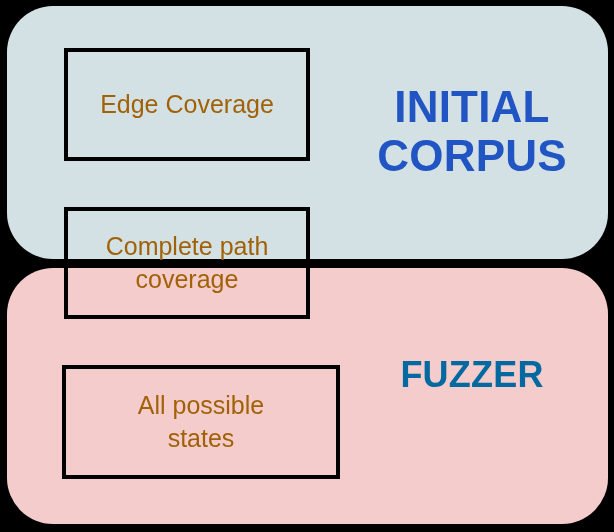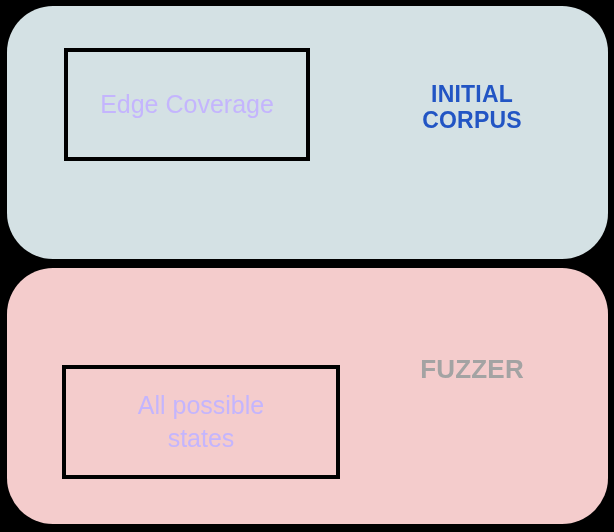--- a/index.html
+++ b/index.html
@@ -50,47 +50,47 @@
     text-align: center;
     line-height: 1.12;
     letter-spacing: 0.2px;
     white-space: pre-line;
   }
 
   #label-initial-corpus {
     left: 338px;
     top: 82px;
     width: 268px;
-    font-size: 23px;
+    font-size: 44px;
     color: #2255c4;
   }
 
   #label-fuzzer {
     left: 338px;
     top: 355px;
     width: 268px;
-    font-size: 26px;
-    color: #a3a3a3;
+    font-size: 36px;
+    color: #0369a1;
   }
 
   
   .concept-box {
     position: absolute;
     box-sizing: border-box;
     border: 4px solid #000000;
     background: transparent;
     display: flex;
     align-items: center;
     justify-content: center;
     text-align: center;
   }
 
   .concept-box > .concept-label {
     font-size: 25px;
-    color: #c4b5fd;
+    color: #a16207;
     line-height: 1.32;
     white-space: pre-line;
     font-family: "Liberation Sans", sans-serif;
   }
 
   #box-edge-coverage {
     left: 64px;
     top: 48px;
     width: 246px;
     height: 113px;
@@ -121,19 +121,23 @@
 
   <div class="region-title" id="label-initial-corpus">INITIAL
 CORPUS</div>
 
   <div class="region-title" id="label-fuzzer">FUZZER</div>
 
   <div class="concept-box" id="box-edge-coverage">
     <span class="concept-label">Edge Coverage</span>
   </div>
 
+  <div class="concept-box" id="box-complete-path-coverage">
+    <span class="concept-label">Complete path
+coverage</span>
+  </div>
 
   <div class="concept-box" id="box-all-possible-states">
     <span class="concept-label">All possible
 states</span>
   </div>
 
 </div>
 
 </body></html>

